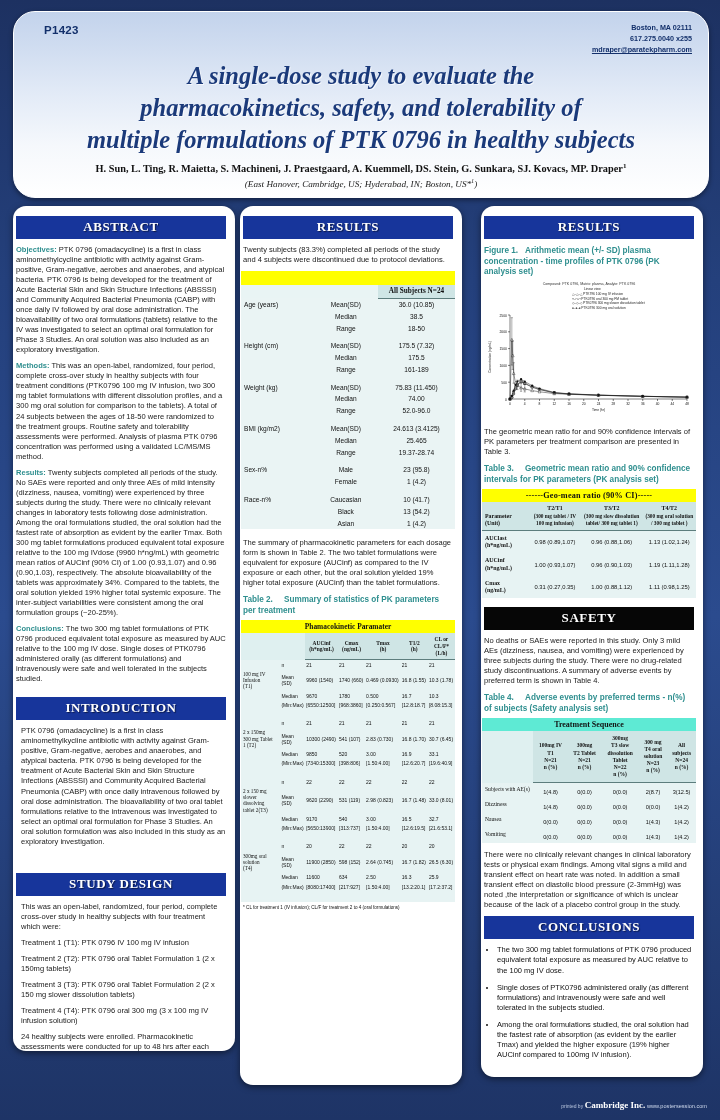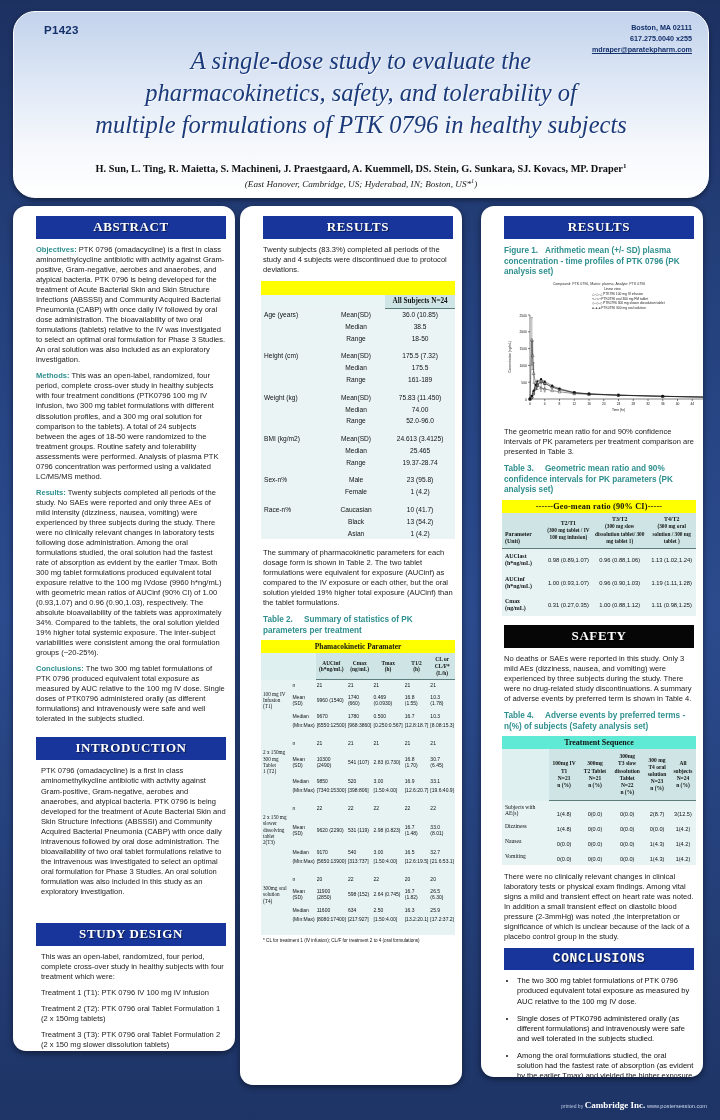--- a/index.html
+++ b/index.html
@@ -21,43 +21,43 @@
   .poster-id{
     position:absolute;left:30px;top:12px;
     font-size:11.5px;font-weight:bold;color:#13306b;letter-spacing:.3px;
   }
   .contact{
     position:absolute;right:16px;top:10px;text-align:right;color:#13306b;
     font-size:7.2px;font-weight:bold;line-height:1.55;
   }
   .contact .mail{color:#14306b;text-decoration:underline;}
   .title{
-    position:absolute;left:0;right:0;top:33px;text-align:center;
-    font-family:"Liberation Serif", serif;font-style:italic;font-weight:normal;
+    position:absolute;left:0;right:0;top:48px;text-align:center;
+    font-family:"Liberation Serif", serif;font-style:italic;font-weight:bold;
     color:#1b3a7a;font-size:24.5px;line-height:1.31;
     text-shadow:1px 1px 0 rgba(255,255,255,.7);
   }
   .authors{
     position:absolute;left:0;right:0;top:150px;text-align:center;
     font-family:"Liberation Serif", serif;font-weight:bold;color:#111;
     font-size:10.3px;
   }
   .affil{
     position:absolute;left:0;right:0;top:165px;text-align:center;
     font-family:"Liberation Serif", serif;font-style:italic;color:#222;
     font-size:9.2px;
   }
   sup{font-size:.68em;}
 
   
   .col{
     position:absolute;top:206px;width:222px;
     background:#ffffff;border-radius:13px;
     box-shadow:0 2px 6px rgba(0,0,0,.5);
-    padding:6px 7px 8px 21px;box-sizing:border-box;
+    padding:6px 7px 8px 1px;box-sizing:border-box;
     overflow:hidden;
   }
   #col1{left:13px;height:845px;}
   #col2{left:240px;height:879px;}
   #col3{left:481px;height:871px;}
 
   .sect-head{
     background:#17359b;color:#ffffff;text-align:center;
     font-family:"Liberation Serif", serif;font-weight:bold;
     font-size:13px;letter-spacing:.6px;
@@ -753,21 +753,21 @@
             <td class="v">0(0.0)</td>
             <td class="v">0(0.0)</td>
             <td class="v">1(4.3)</td>
             <td class="v">1(4.2)</td>
           </tr>
         </tbody>
       </table>
 
     <p class="body" style="margin-top:7px;">There were no clinically relevant changes in clinical laboratory tests or physical exam findings.  Among  vital signs a mild and transient effect on heart rate was noted.  In addition  a small  transient effect on diastolic blood pressure (2-3mmHg) was noted ,the interpretation or significance of which is unclear because of the lack of  a placebo control group in the study.</p>
 
-    <div class="sect-head" style="margin-top:1px;font-family:Liberation Mono, monospace;">CONCLUSIONS</div>
+    <div class="sect-head" style="margin-top:1px;">CONCLUSIONS</div>
     <ul class="concl">
       <li>The two 300 mg tablet formulations of PTK 0796 produced equivalent total exposure as measured by AUC relative to the 100 mg IV dose.</li>
       <li>Single doses of PTK0796 administered orally (as different formulations) and  intravenously were safe and well tolerated in the subjects studied.</li>
       <li>Among the oral formulations studied, the oral solution had the fastest rate of absorption (as evident by the earlier Tmax) and yielded the higher exposure (19% higher AUCinf  compared to 100mg IV infusion).</li>
     </ul>
   </div>
 
   <div class="footer">
     <span class="pre">printed by</span>
     <span class="mp">Cambridge Inc.</span>

